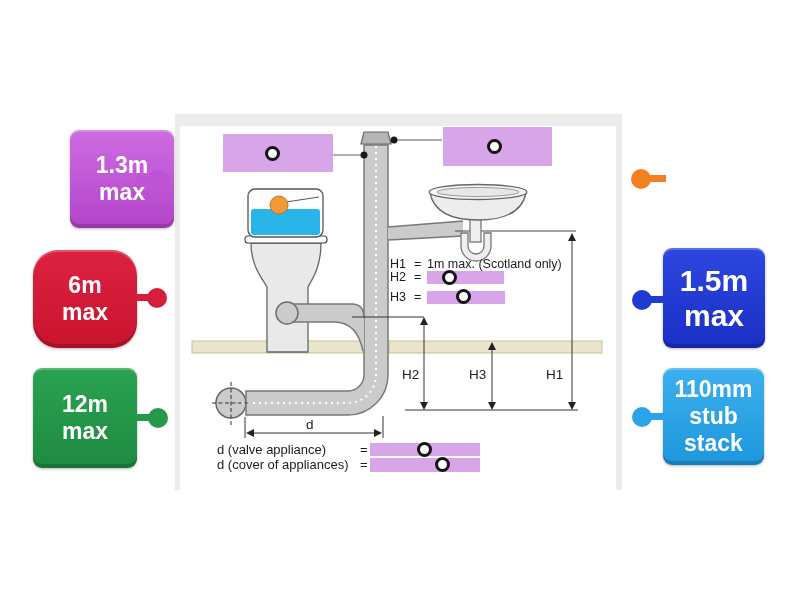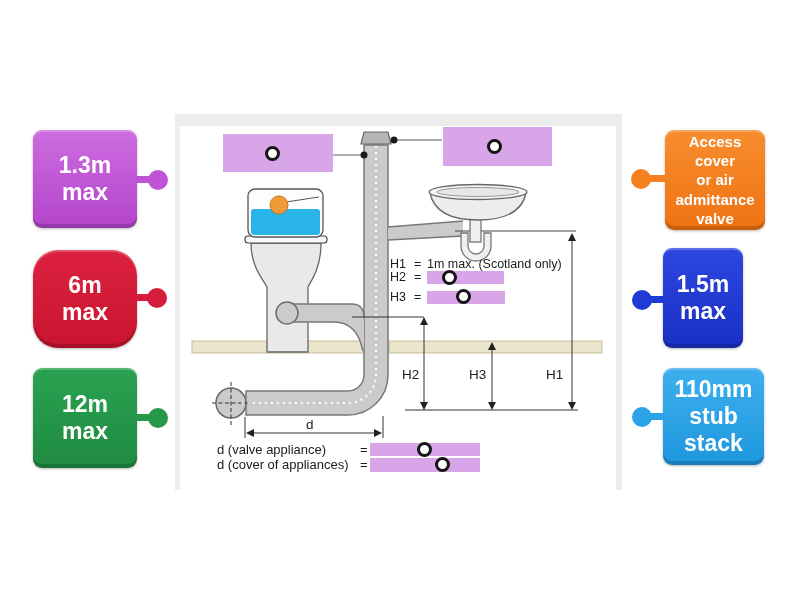--- a/index.html
+++ b/index.html
@@ -8,21 +8,21 @@
   
   .panel{position:absolute;left:175px;top:114px;width:447px;height:376px;background:#fff;}
   .strip{position:absolute;background:#ececec;}
   .strip.top{left:175px;top:114px;width:447px;height:12px;}
   .strip.left{left:175px;top:114px;width:5px;height:376px;}
   .strip.right{left:616px;top:114px;width:6px;height:376px;}
   
   .card{position:absolute;border-radius:9px;color:#fff;font-weight:bold;text-align:center;
         display:flex;align-items:center;justify-content:center;white-space:pre-line;line-height:1.18;
         box-shadow:0 1px 3px rgba(0,0,0,.28), inset 0 2px 0 rgba(255,255,255,.22), inset 0 -4px 0 rgba(0,0,0,.17);}
-  .card.purple{background:linear-gradient(#cd6ce0,#b344cb);}
+  .card.purple{background:linear-gradient(#cd6ce0,#b344cb);margin-left:37px;}
   .card.red{background:linear-gradient(#dc2140,#c9142f);}
   .card.green{background:linear-gradient(#2aa251,#1f8a41);}
   .card.orange{background:linear-gradient(#f78d2e,#ef7312);}
   .card.blue{background:linear-gradient(#2d47e0,#1a2fc4);}
   .card.lightblue{background:linear-gradient(#3dafee,#1e97dd);}
   .stem{position:absolute;height:7px;}
   .knob{position:absolute;width:20px;height:20px;border-radius:50%;}
   .c-purple{background:#bf53d6;} .c-red{background:#d51d3c;} .c-green{background:#25984a;}
   .c-orange{background:#f58020;} .c-blue{background:#1f3bd4;} .c-lightblue{background:#2ba3e8;}
   
@@ -185,29 +185,24 @@
   <div class="card red" style="left:33px;top:250px;width:104px;height:98px;font-size:23px;border-radius:25px;">6m
 max</div>
   <div class="stem c-red" style="left:136px;top:294px;width:16px;"></div>
   <div class="knob c-red" style="left:147px;top:288px;"></div>
 
   <div class="card green" style="left:33px;top:368px;width:104px;height:100px;font-size:23px;">12m
 max</div>
   <div class="stem c-green" style="left:136px;top:414px;width:16px;"></div>
   <div class="knob c-green" style="left:148px;top:408px;"></div>
 
-  <div class="card orange" style="left:665px;top:130px;width:100px;height:100px;font-size:15px;line-height:1.28;">Access
-cover
-or air
-admittance
-valve</div>
   <div class="stem c-orange" style="left:649px;top:175px;width:17px;"></div>
   <div class="knob c-orange" style="left:631px;top:169px;"></div>
 
-  <div class="card blue" style="left:663px;top:248px;width:80px;height:100px;font-size:23px;">1.5m
+  <div class="card blue" style="left:663px;top:248px;width:102px;height:100px;font-size:30px;">1.5m
 max</div>
   <div class="stem c-blue" style="left:648px;top:296px;width:16px;"></div>
   <div class="knob c-blue" style="left:632px;top:290px;"></div>
 
   <div class="card lightblue" style="left:663px;top:368px;width:101px;height:97px;font-size:23px;">110mm
 stub
 stack</div>
   <div class="stem c-lightblue" style="left:648px;top:413px;width:16px;"></div>
   <div class="knob c-lightblue" style="left:632px;top:407px;"></div>
 

